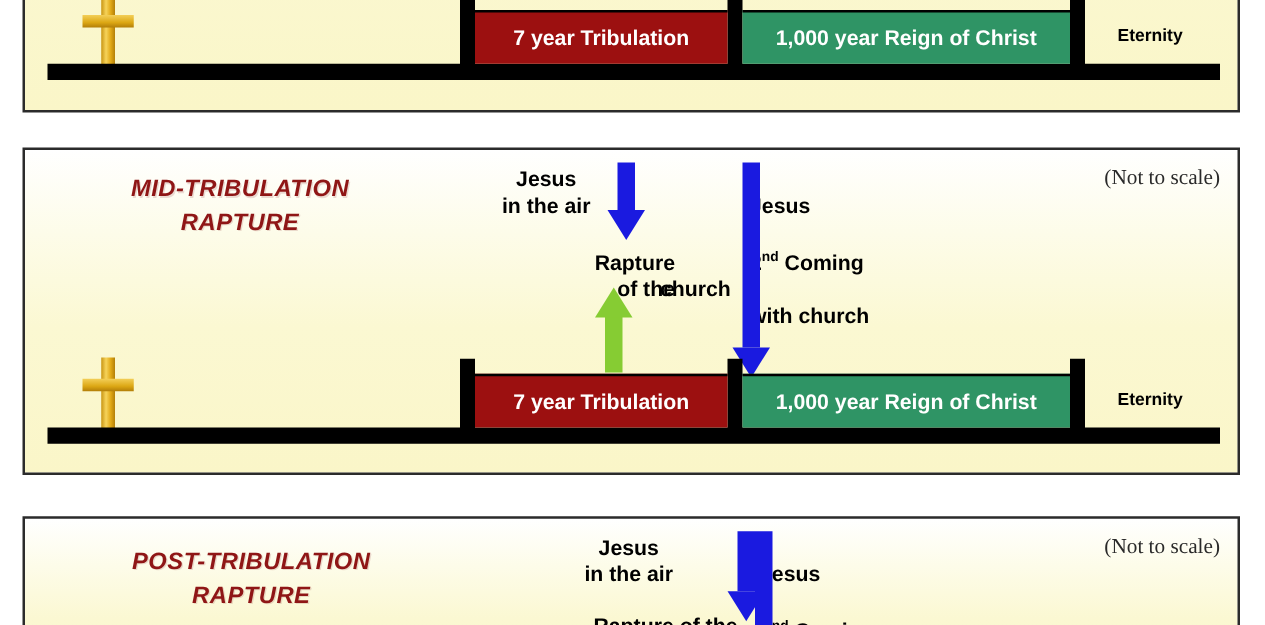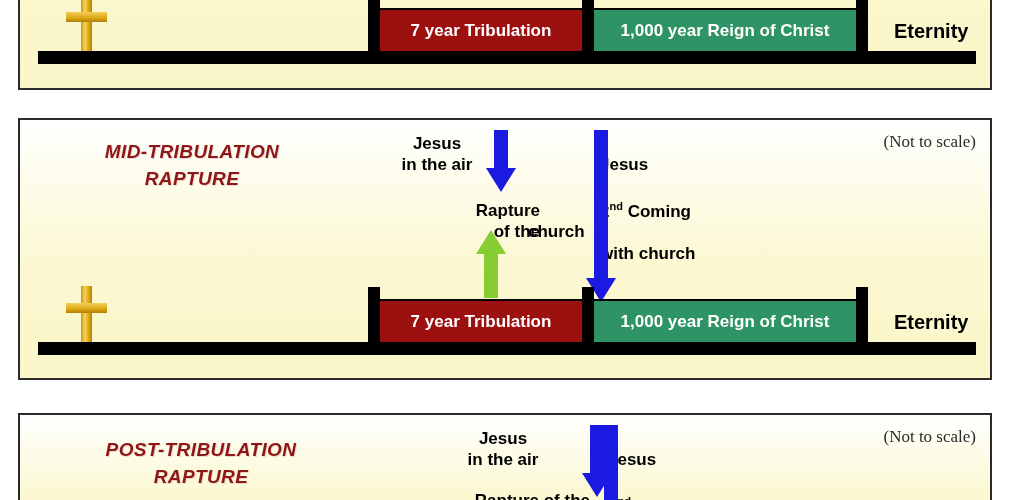--- a/index.html
+++ b/index.html
@@ -51,21 +51,21 @@
   .seg{
     position:absolute;height:43px;
     display:flex;align-items:center;justify-content:center;
     color:#ffffff;font-weight:bold;font-size:17px;
     white-space:nowrap;
     box-sizing:border-box;
   }
   .seg.trib{background:#9c1010;border-top:2px solid #000;}
   .seg.reign{background:#2f9465;border-top:2px solid #000;}
   .eternity{
-    position:absolute;color:#000000;font-weight:bold;font-size:20px;
+    position:absolute;color:#000000;font-weight:bold;font-size:14px;
     white-space:nowrap;
   }
 
   
   .cross{position:absolute;}
   .cross .bar-v{
     position:absolute;left:15px;top:0;width:11px;height:62px;
     background:linear-gradient(to right,#c99512 0%,#f6d35a 35%,#e0a714 70%,#b37f08 100%);
   }
   .cross .bar-h{

